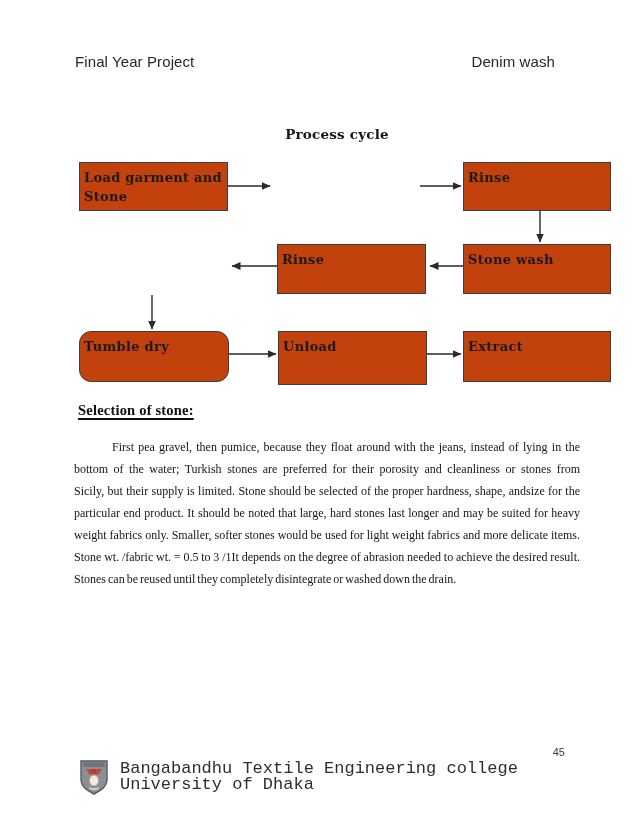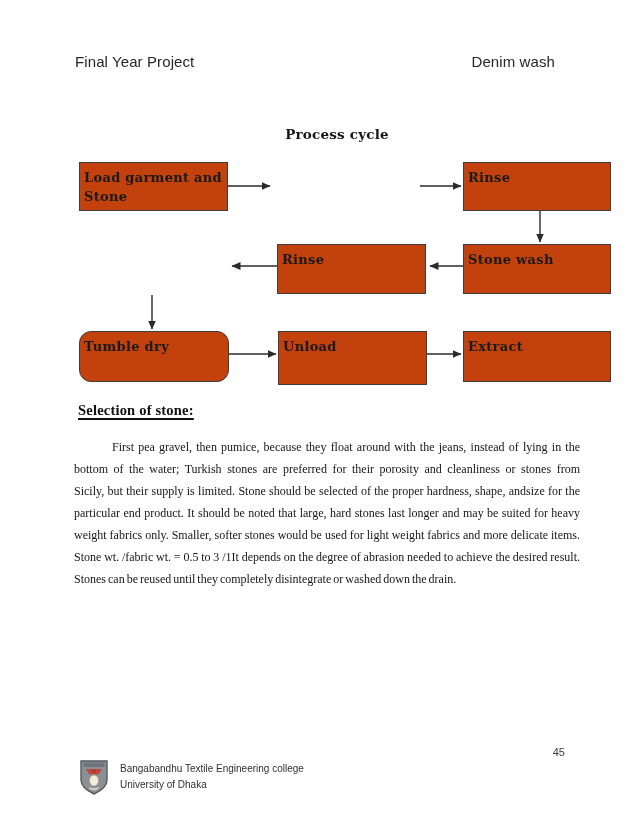--- a/index.html
+++ b/index.html
@@ -57,21 +57,21 @@
   .para .jline.first{padding-left:38px;}
   .para .jline.last{text-align-last:left;}
   
   .page-number{
     position:absolute;right:73px;top:746px;
     font-family:"Liberation Sans", sans-serif;font-size:11px;color:#3a3a3a;
   }
   .footer-logo{position:absolute;left:78px;top:759px;width:32px;height:37px;}
   .footer-text{
     position:absolute;left:120px;top:761px;
-    font-family:Liberation Sans, sans-serif;font-size:10px;
+    font-family:Liberation Mono, monospace;font-size:17px;
     color:#2e2e2e;line-height:16px;
   }
 </style>
 </head>
 <body>
 
 <div class="page">
 
   <div class="hdr hdr-left">Final Year Project</div>
   <div class="hdr hdr-right">Denim wash</div>

